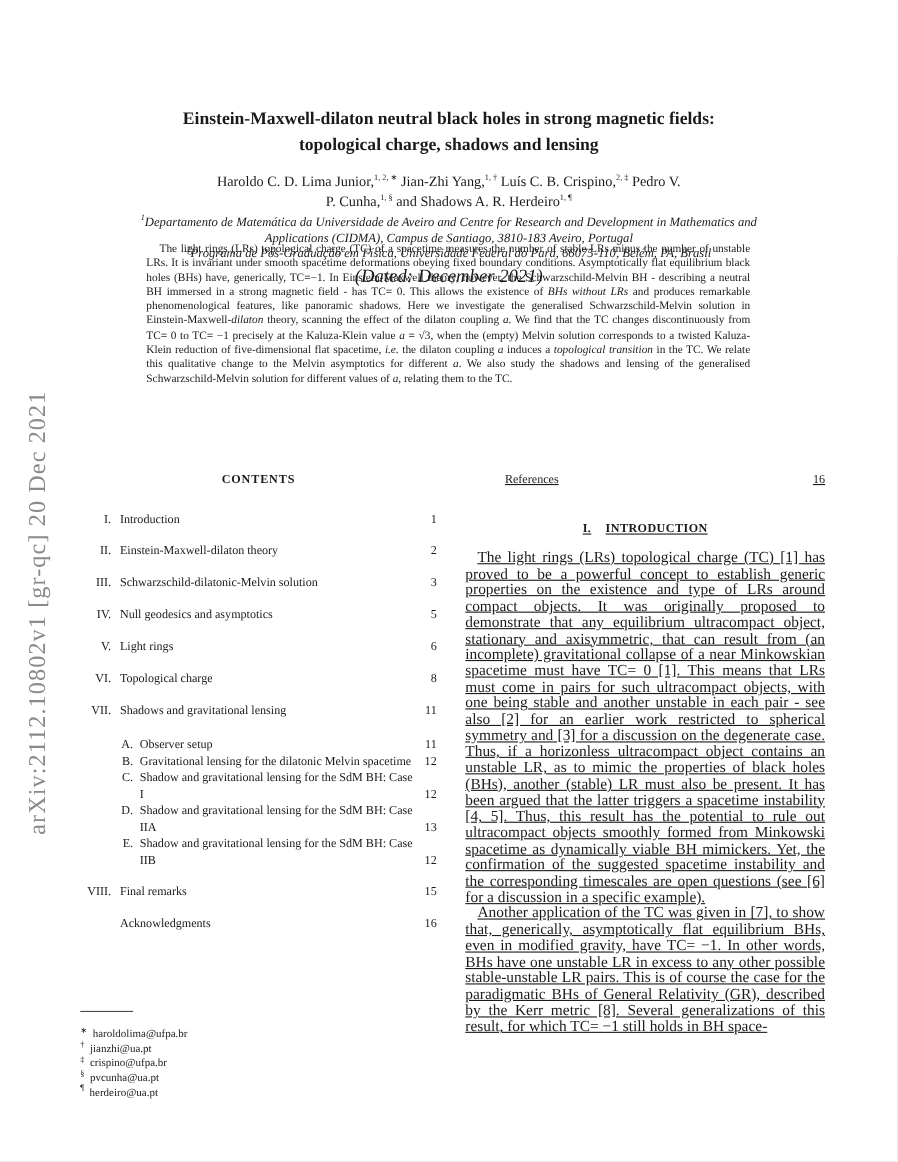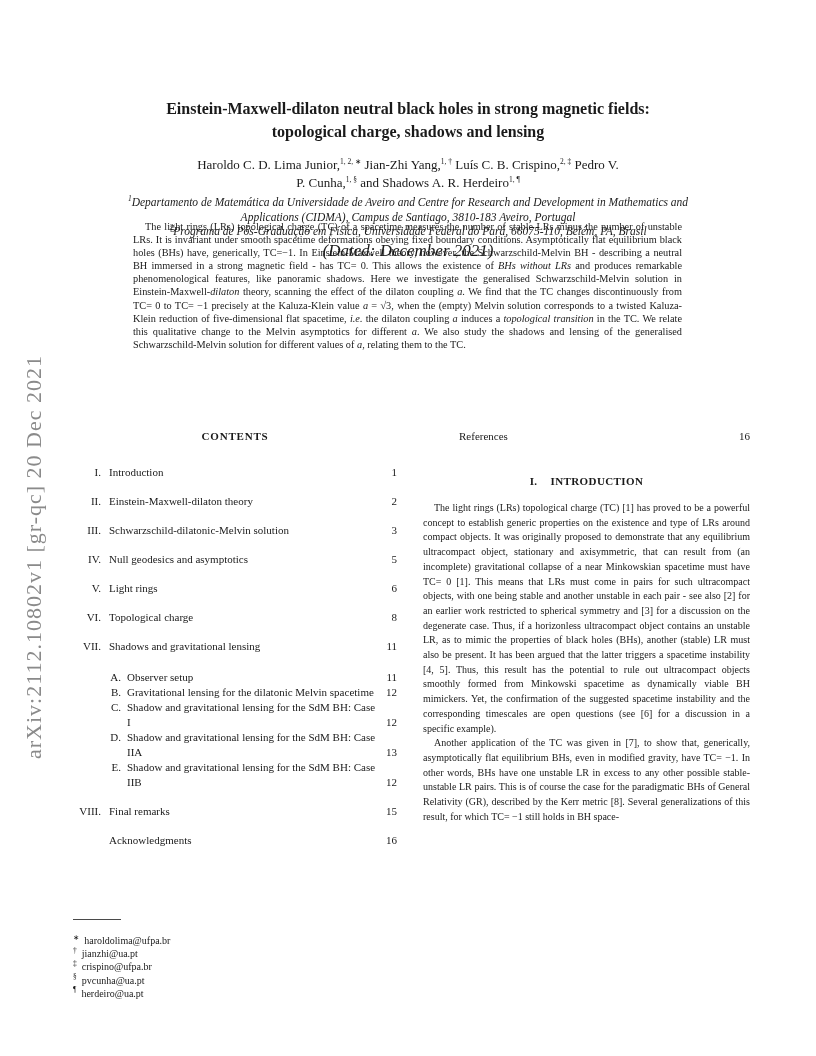--- a/index.html
+++ b/index.html
@@ -29,42 +29,42 @@
   .authors sup, .affil sup{font-size:7.5px;vertical-align:super;line-height:0;}
   .affils{margin:3px auto 0;max-width:565px;font-style:italic;font-size:11.5px;line-height:14.6px;}
   .dated{margin-top:2px;font-size:17px;font-style:italic;}
   
   .abstract{
     position:absolute;left:133px;top:220px;width:549px;
     font-size:10.3px;line-height:13.1px;text-align:justify;text-indent:12px;margin:0;
   }
   
   .col-left{position:absolute;left:73px;top:429px;width:324px;}
-  .col-right{position:absolute;left:423px;top:429px;width:327px;}
+  .col-right{position:absolute;left:423px;top:429px;width:327px;text-decoration:underline;}
   .sec-heading{
     text-align:center;font-weight:bold;font-size:11px;letter-spacing:0.8px;
     line-height:15px;margin:0;
   }
   .contents-heading{margin-bottom:21px;}
   .intro-heading{margin-top:30px;margin-bottom:12px;letter-spacing:0.4px;}
   .intro-heading .hnum{margin-right:13px;}
   
   .toc{font-size:11px;}
   .toc-row{display:flex;line-height:15px;margin:0 0 14px 0;}
   .toc-row .num{flex:none;width:28px;text-align:right;margin-right:8px;}
   .toc-row .ttl{flex:1;}
   .toc-row .pg{margin-left:10px;align-self:flex-end;}
   .toc-group{margin-bottom:14px;}
   .toc-group .toc-row{margin-bottom:16px;}
   .toc-sub{display:flex;line-height:15px;margin:0;padding-left:33px;}
   .toc-sub .num{flex:none;width:15px;text-align:right;margin-right:6px;}
   .toc-sub .ttl{flex:1;}
   .toc-sub .pg{margin-left:10px;align-self:flex-end;}
   
-  .body-par{font-size:10px;line-height:14.7px;text-align:justify;text-indent:11px;margin:0;}
+  .body-par{font-size:14px;line-height:14.7px;text-align:justify;text-indent:11px;margin:0;}
   
   .footnotes{position:absolute;left:73px;top:919px;width:324px;}
   .fn-rule{width:48px;border:none;border-top:1.2px solid #4a4a4a;margin:0 0 14px 0;}
   .fn-row{font-size:10px;line-height:13.2px;}
   .fn-mark{font-size:7.5px;vertical-align:super;line-height:0;margin-right:5px;}
   i{font-style:italic;}
 </style>
 </head>
 <body>
 

